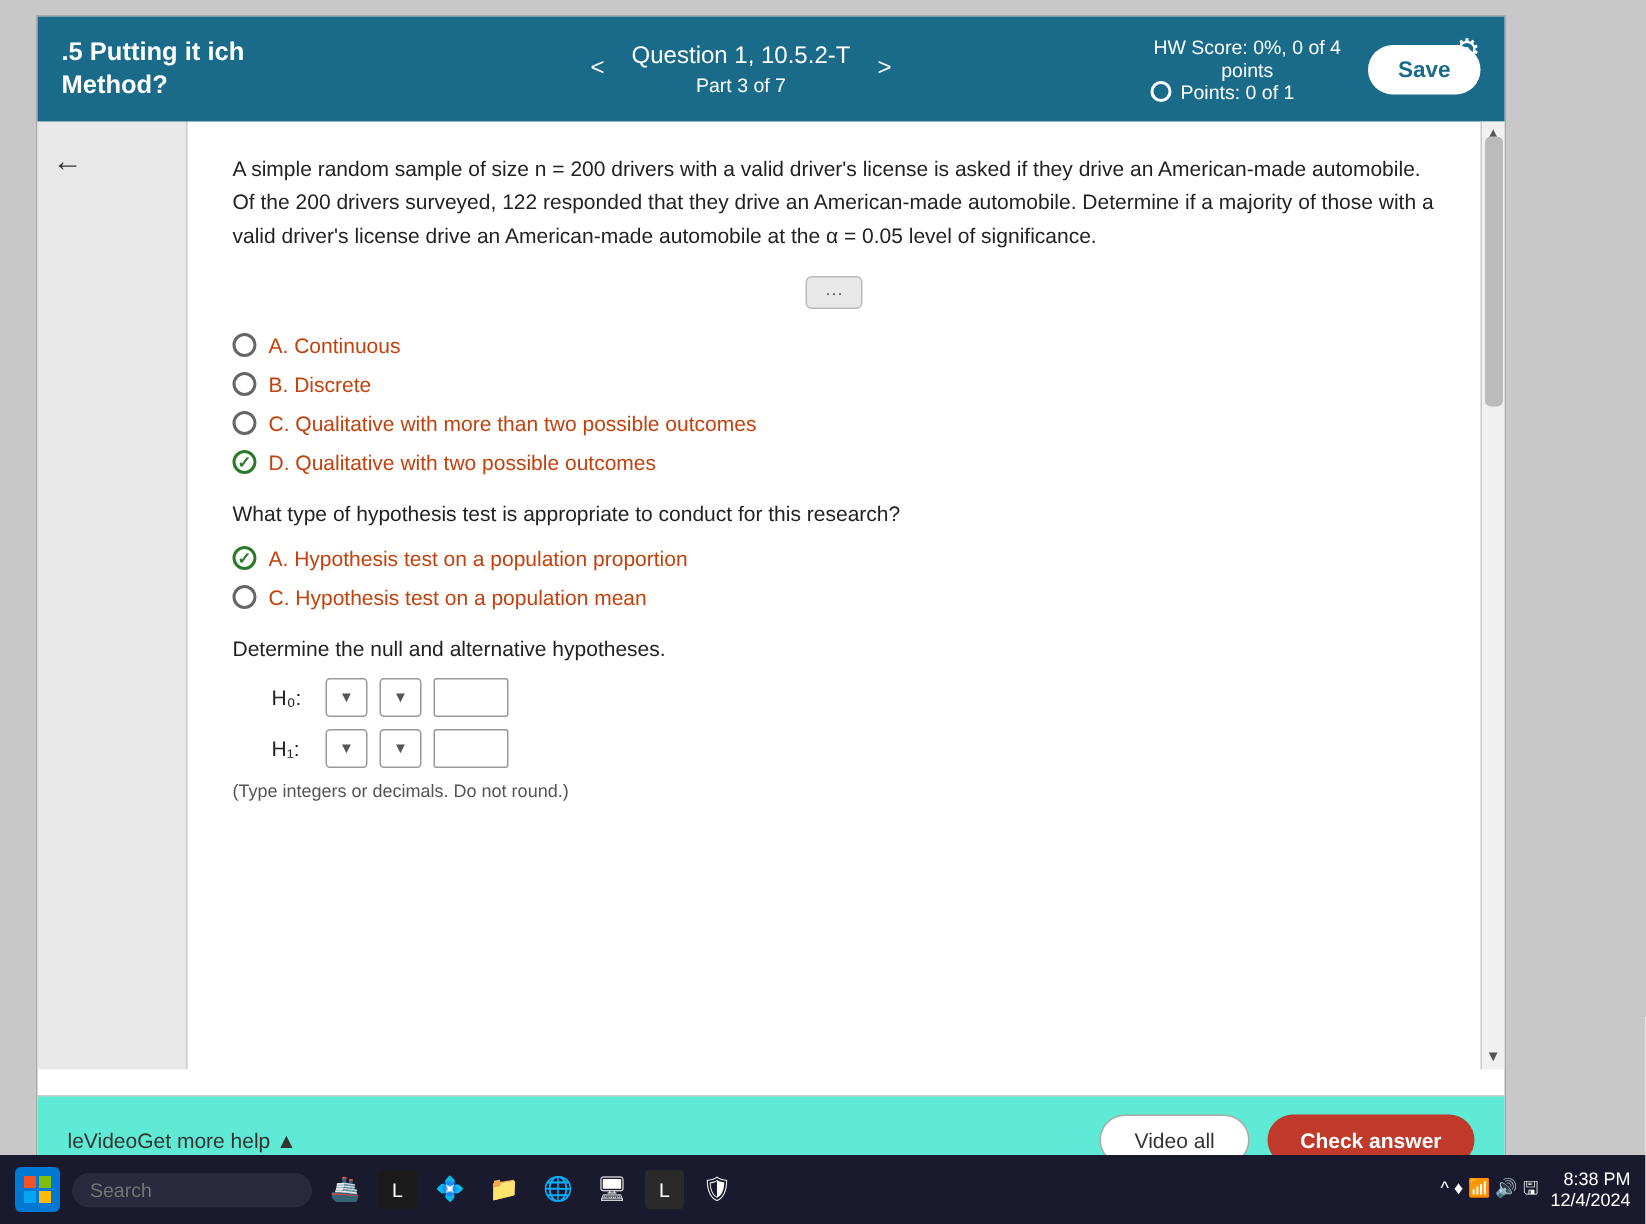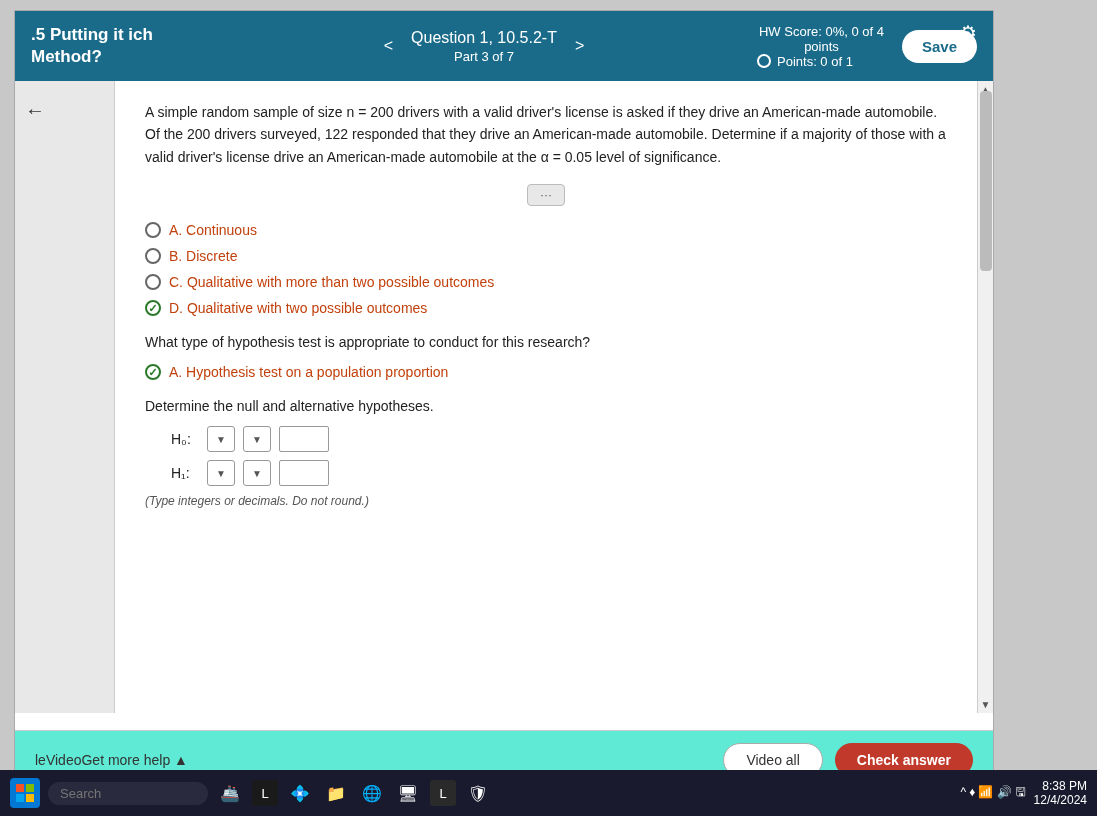--- a/index.html
+++ b/index.html
@@ -10,21 +10,21 @@
       height: 816px;
       overflow: hidden;
       position: relative;
     }
 
     .main-window {
       width: 980px;
       height: 780px;
       position: absolute;
       top: 10px;
-      left: 14px;
+      left: 24px;
       background: #fff;
       border: 1px solid #aaa;
       display: flex;
       flex-direction: column;
     }
 
     
     .header {
       background: #1a6b8a;
       color: white;
@@ -272,21 +272,20 @@
     }
     .text-input-box {
       width: 50px;
       height: 26px;
       border: 1px solid #999;
       border-radius: 2px;
     }
     .type-note {
       font-size: 12px;
       color: #555;
-      font-style: italic;
     }
 
     
     .footer {
       background: #5eead4;
       border-top: 1px solid #ccc;
       display: flex;
       align-items: center;
       padding: 12px 20px;
       margin-top: 17px;
@@ -438,20 +437,24 @@
           <span>D. Qualitative with two possible outcomes</span>
         </li>
       </ul>
 
       <p class="sub-question">What type of hypothesis test is appropriate to conduct for this research?</p>
 
       <ul class="options-list">
         <li class="option-item">
           <span class="radio-circle checked"></span>
           <span>A. Hypothesis test on a population proportion</span>
+        </li>
+        <li class="option-item">
+          <span class="radio-circle"></span>
+          <span>C. Hypothesis test on a population mean</span>
         </li>
       </ul>
 
       <p class="section-label">Determine the null and alternative hypotheses.</p>
 
       <div class="hypothesis-row">
         <span class="hypothesis-label">H₀:</span>
         <button class="dropdown-btn">▼</button>
         <button class="dropdown-btn">▼</button>
         <input class="text-input-box" type="text" style="">

